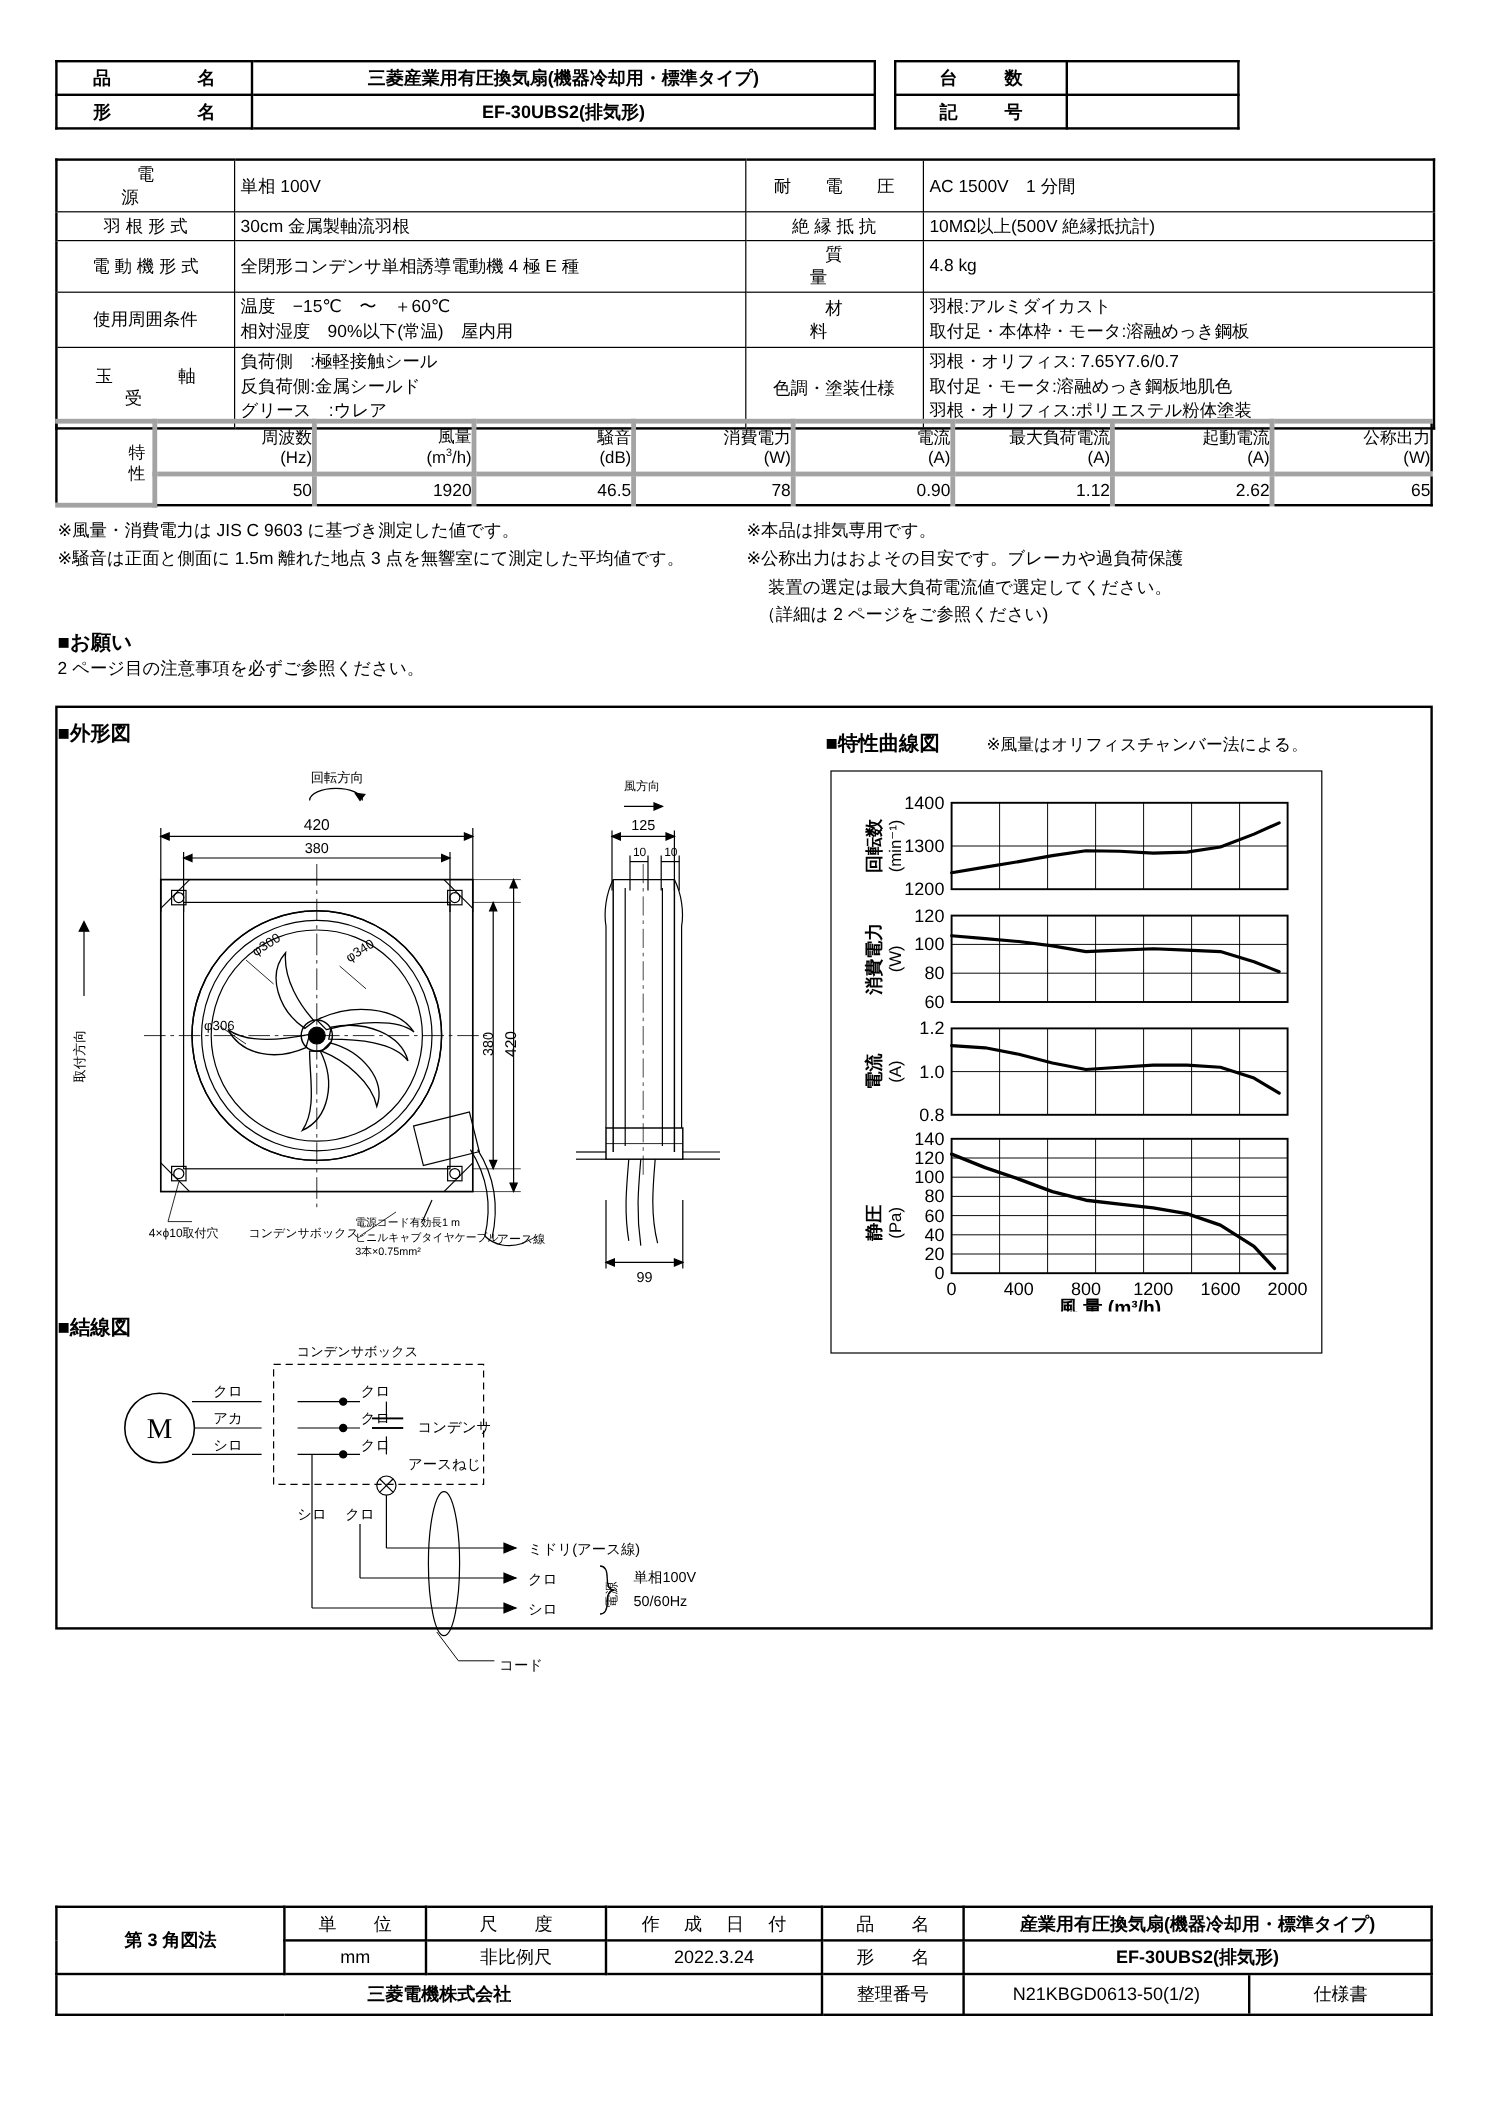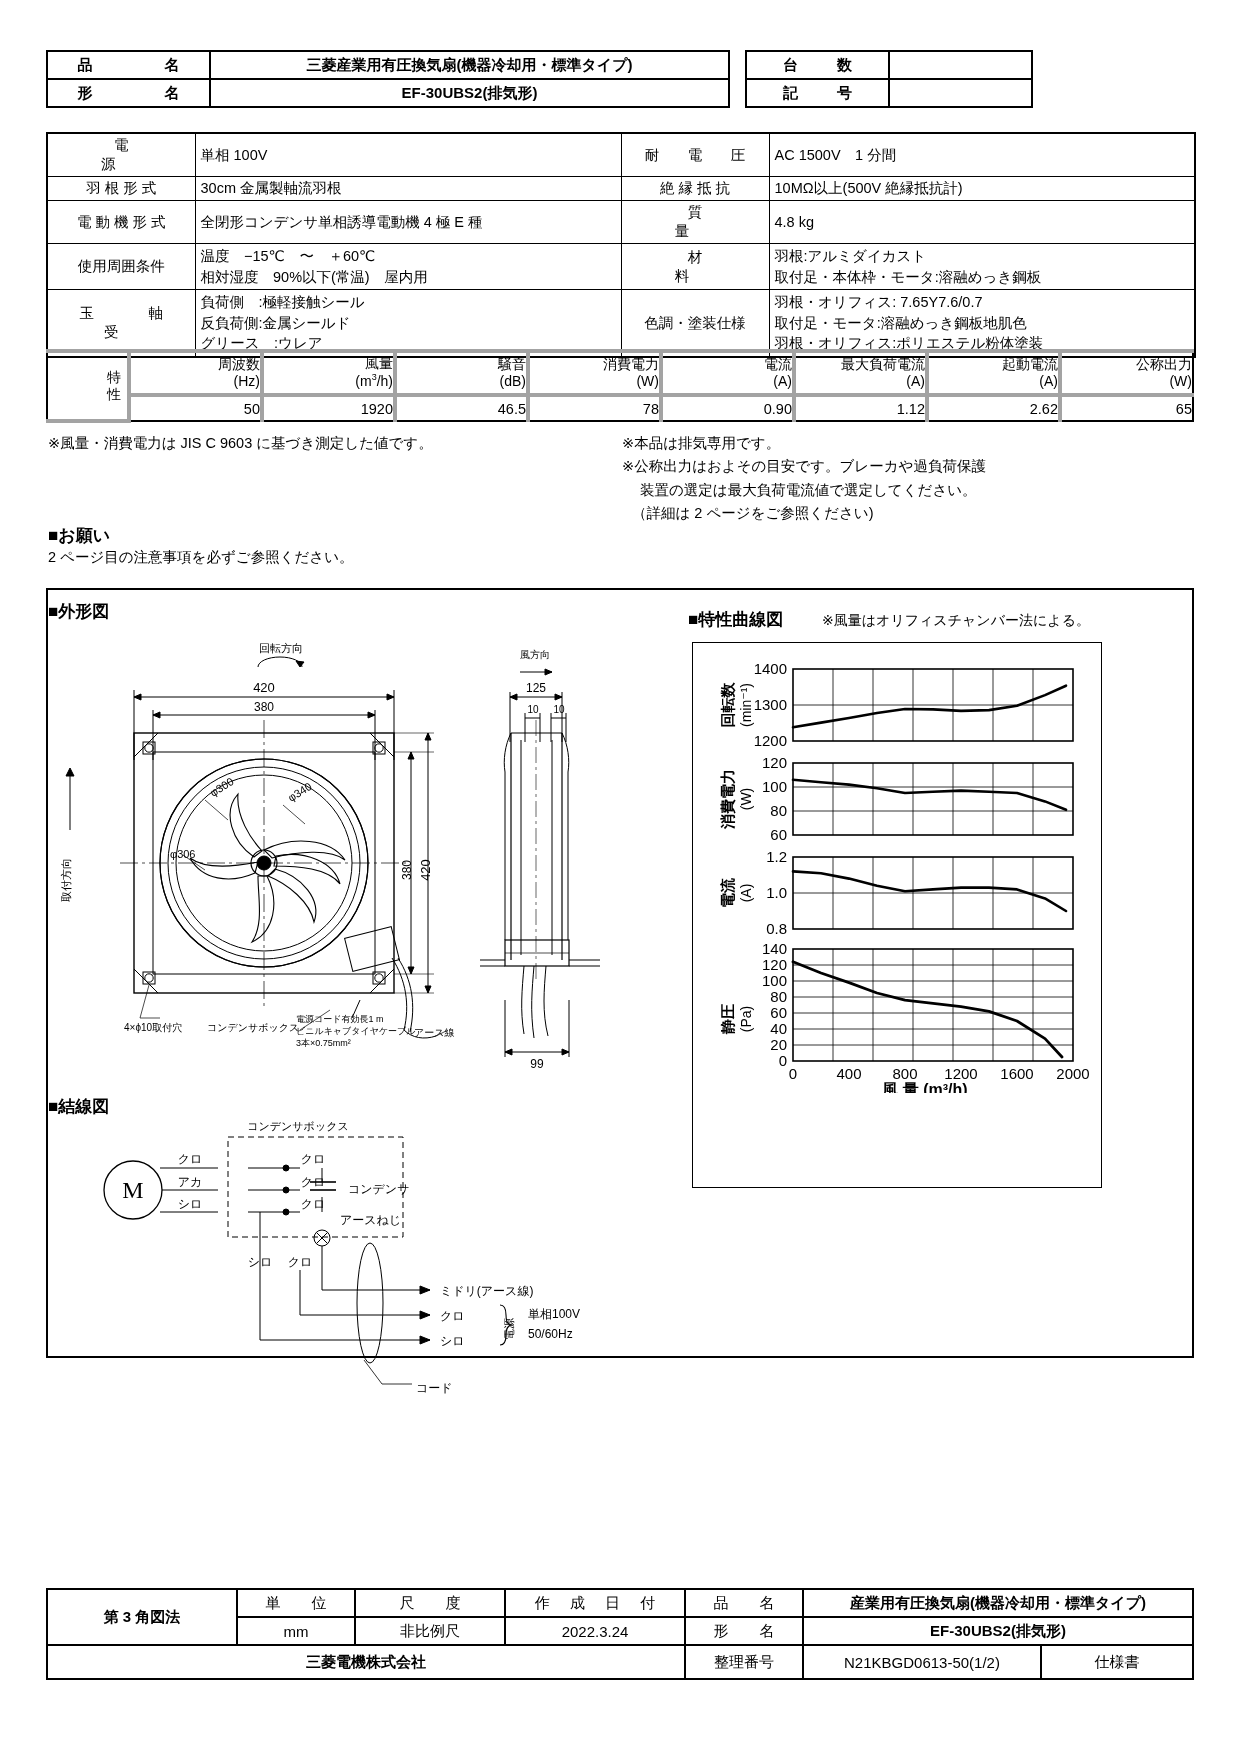--- a/index.html
+++ b/index.html
@@ -61,21 +61,21 @@
   
   .sec-gaikei { position: absolute; left: 48px; top: 600px; font-size: 17px; font-weight: bold; }
   .sec-tokusei { position: absolute; left: 688px; top: 608px; font-size: 17px; font-weight: bold; }
   .sec-tokusei-note { position: absolute; left: 822px; top: 612px; font-size: 14px; }
   .sec-ketsu { position: absolute; left: 48px; top: 1095px; font-size: 17px; font-weight: bold; }
 
   
   .main-border { position: absolute; left: 46px; top: 588px; width: 1148px; height: 770px; border: 2px solid #000; }
 
   
-  .chartbox { position: absolute; left: 692px; top: 642px; width: 410px; height: 546px; border: 1px solid #000; background: #fff; }
+  .chartbox { position: absolute; left: 692px; top: 642px; width: 410px; height: 486px; border: 1px solid #000; background: #fff; }
   .chart-svg { position: absolute; left: 0; top: 0; }
 
   
   .draw-svg { position: absolute; left: 0; top: 0; }
 
   
   .btm-wrap { position: absolute; left: 46px; top: 1588px; width: 1148px; }
   table.btm { border-collapse: collapse; width: 1148px; table-layout: fixed; }
   table.btm td { border: 2px solid #000; font-size: 15px; text-align: center; vertical-align: middle; height: 28px; }
   .b-sp { letter-spacing: 8px; text-indent: 8px; }
@@ -206,20 +206,21 @@
         <td class="cval bb2">1.12</td>
         <td class="cval bb2">2.62</td>
         <td class="cval bb2 br2">65</td>
       </tr>
     </tbody>
       </table>
   </div>
 
   <div class="notes-l">
     <div>※風量・消費電力は JIS C 9603 に基づき測定した値です。</div>
+    <div>※騒音は正面と側面に 1.5m 離れた地点 3 点を無響室にて測定した平均値です。</div>
   </div>
   <div class="notes-r">
     <div>※本品は排気専用です。</div>
     <div>※公称出力はおよその目安です。ブレーカや過負荷保護</div>
     <div class="ind">装置の選定は最大負荷電流値で選定してください。</div>
     <div class="ind2">（詳細は 2 ページをご参照ください)</div>
   </div>
 
   <div class="req-h">■お願い</div>
   <div class="req-b">2 ページ目の注意事項を必ずご参照ください。</div>

